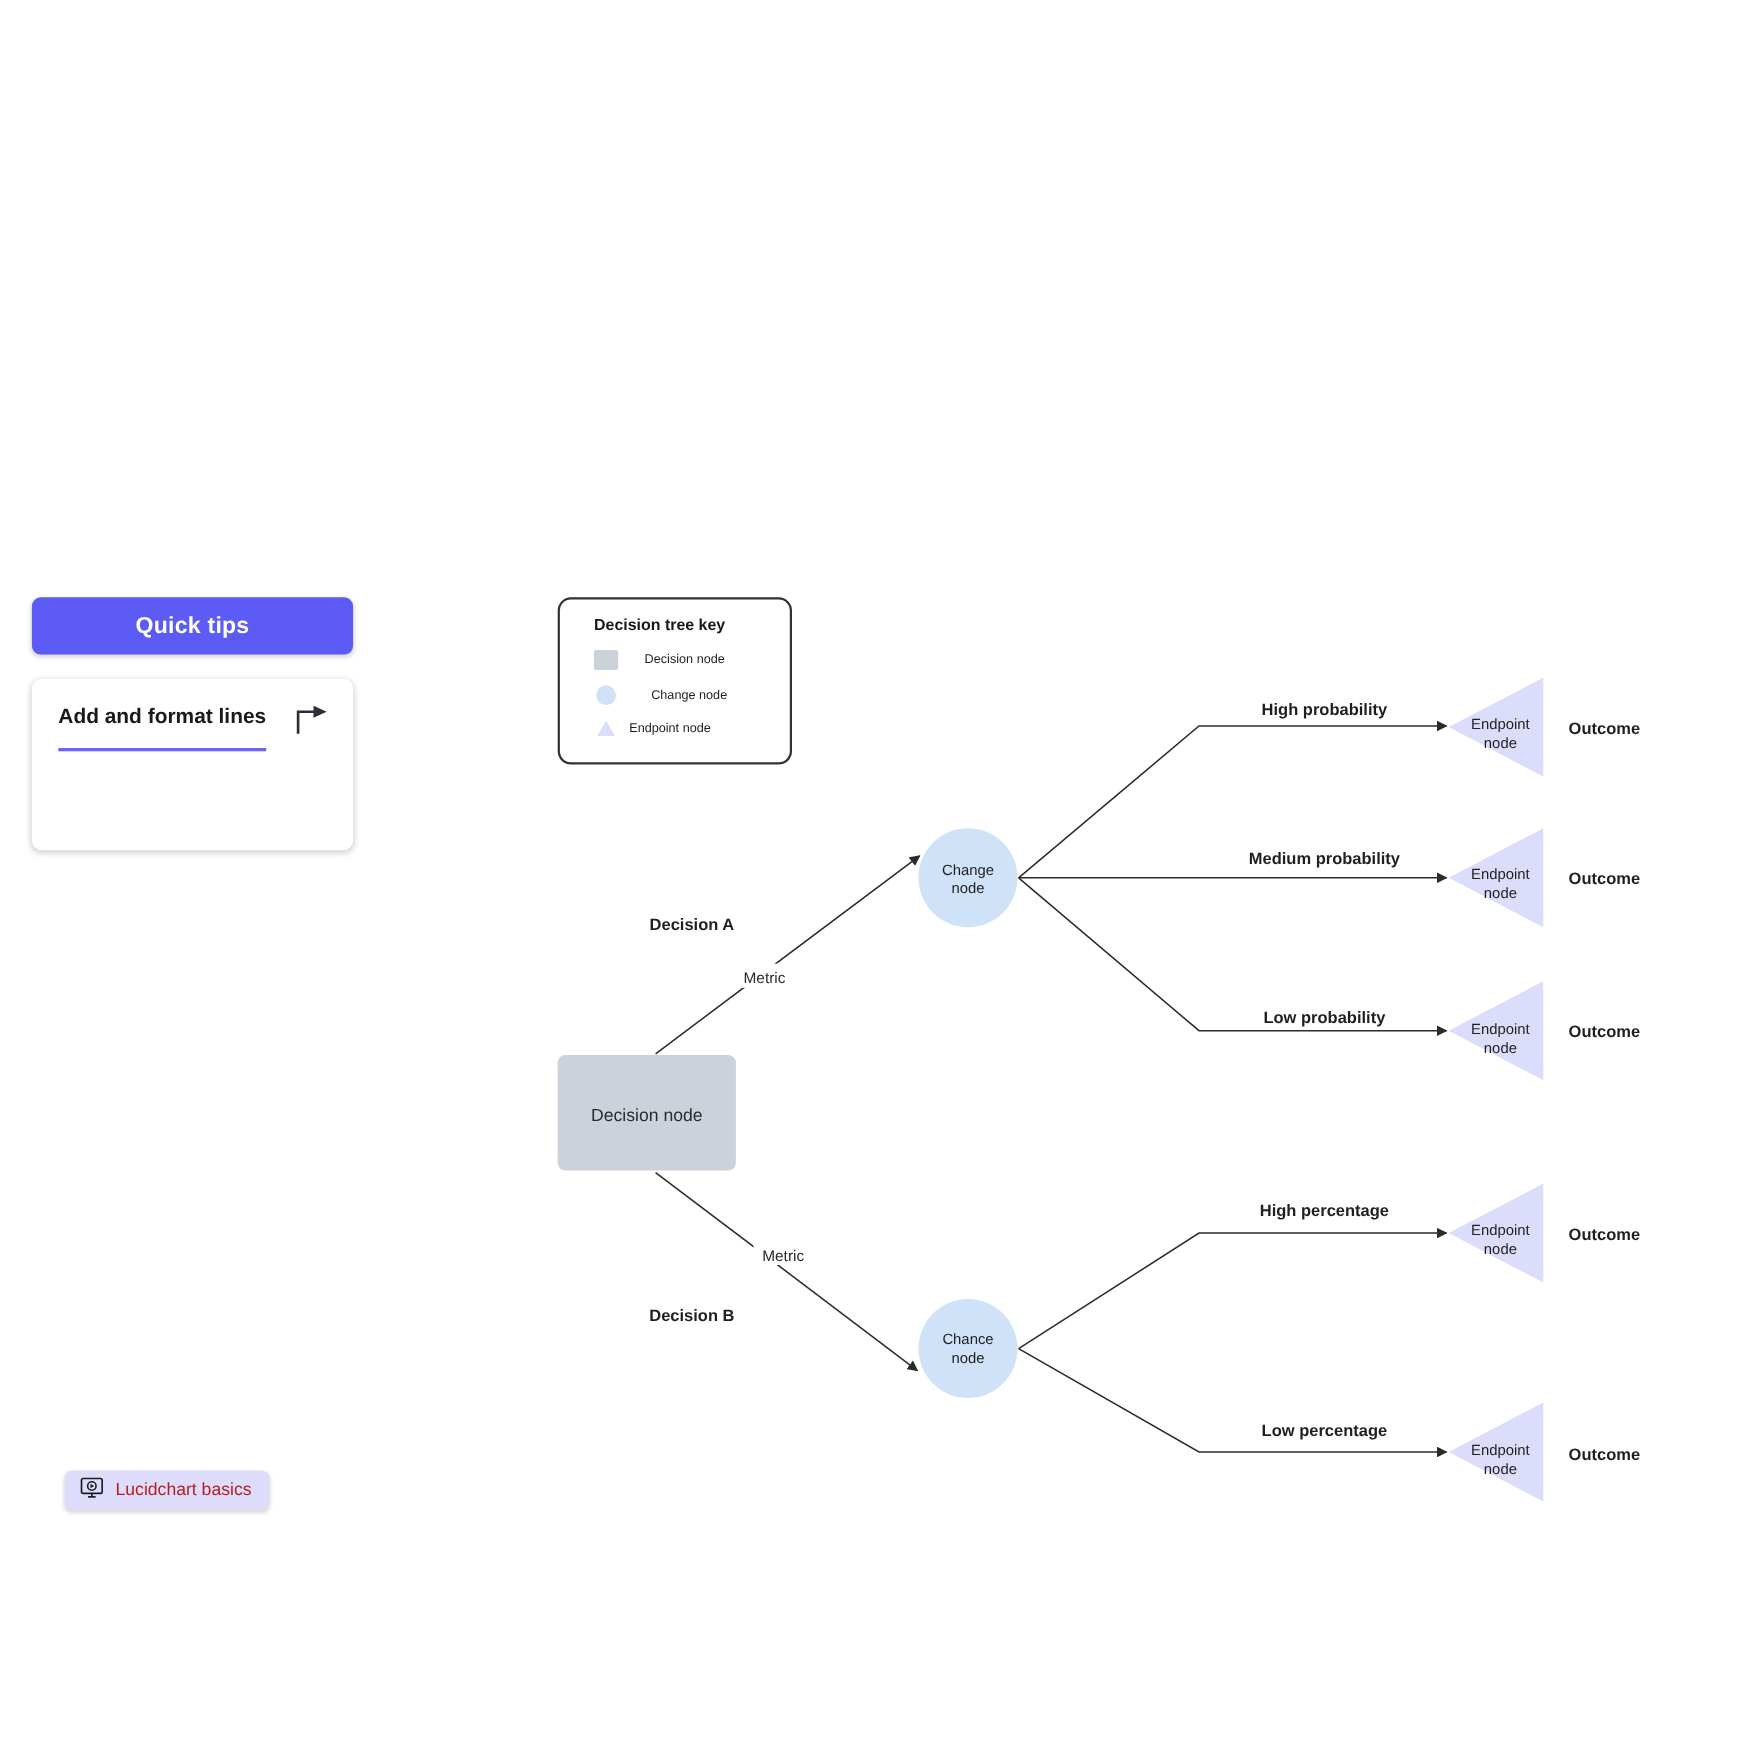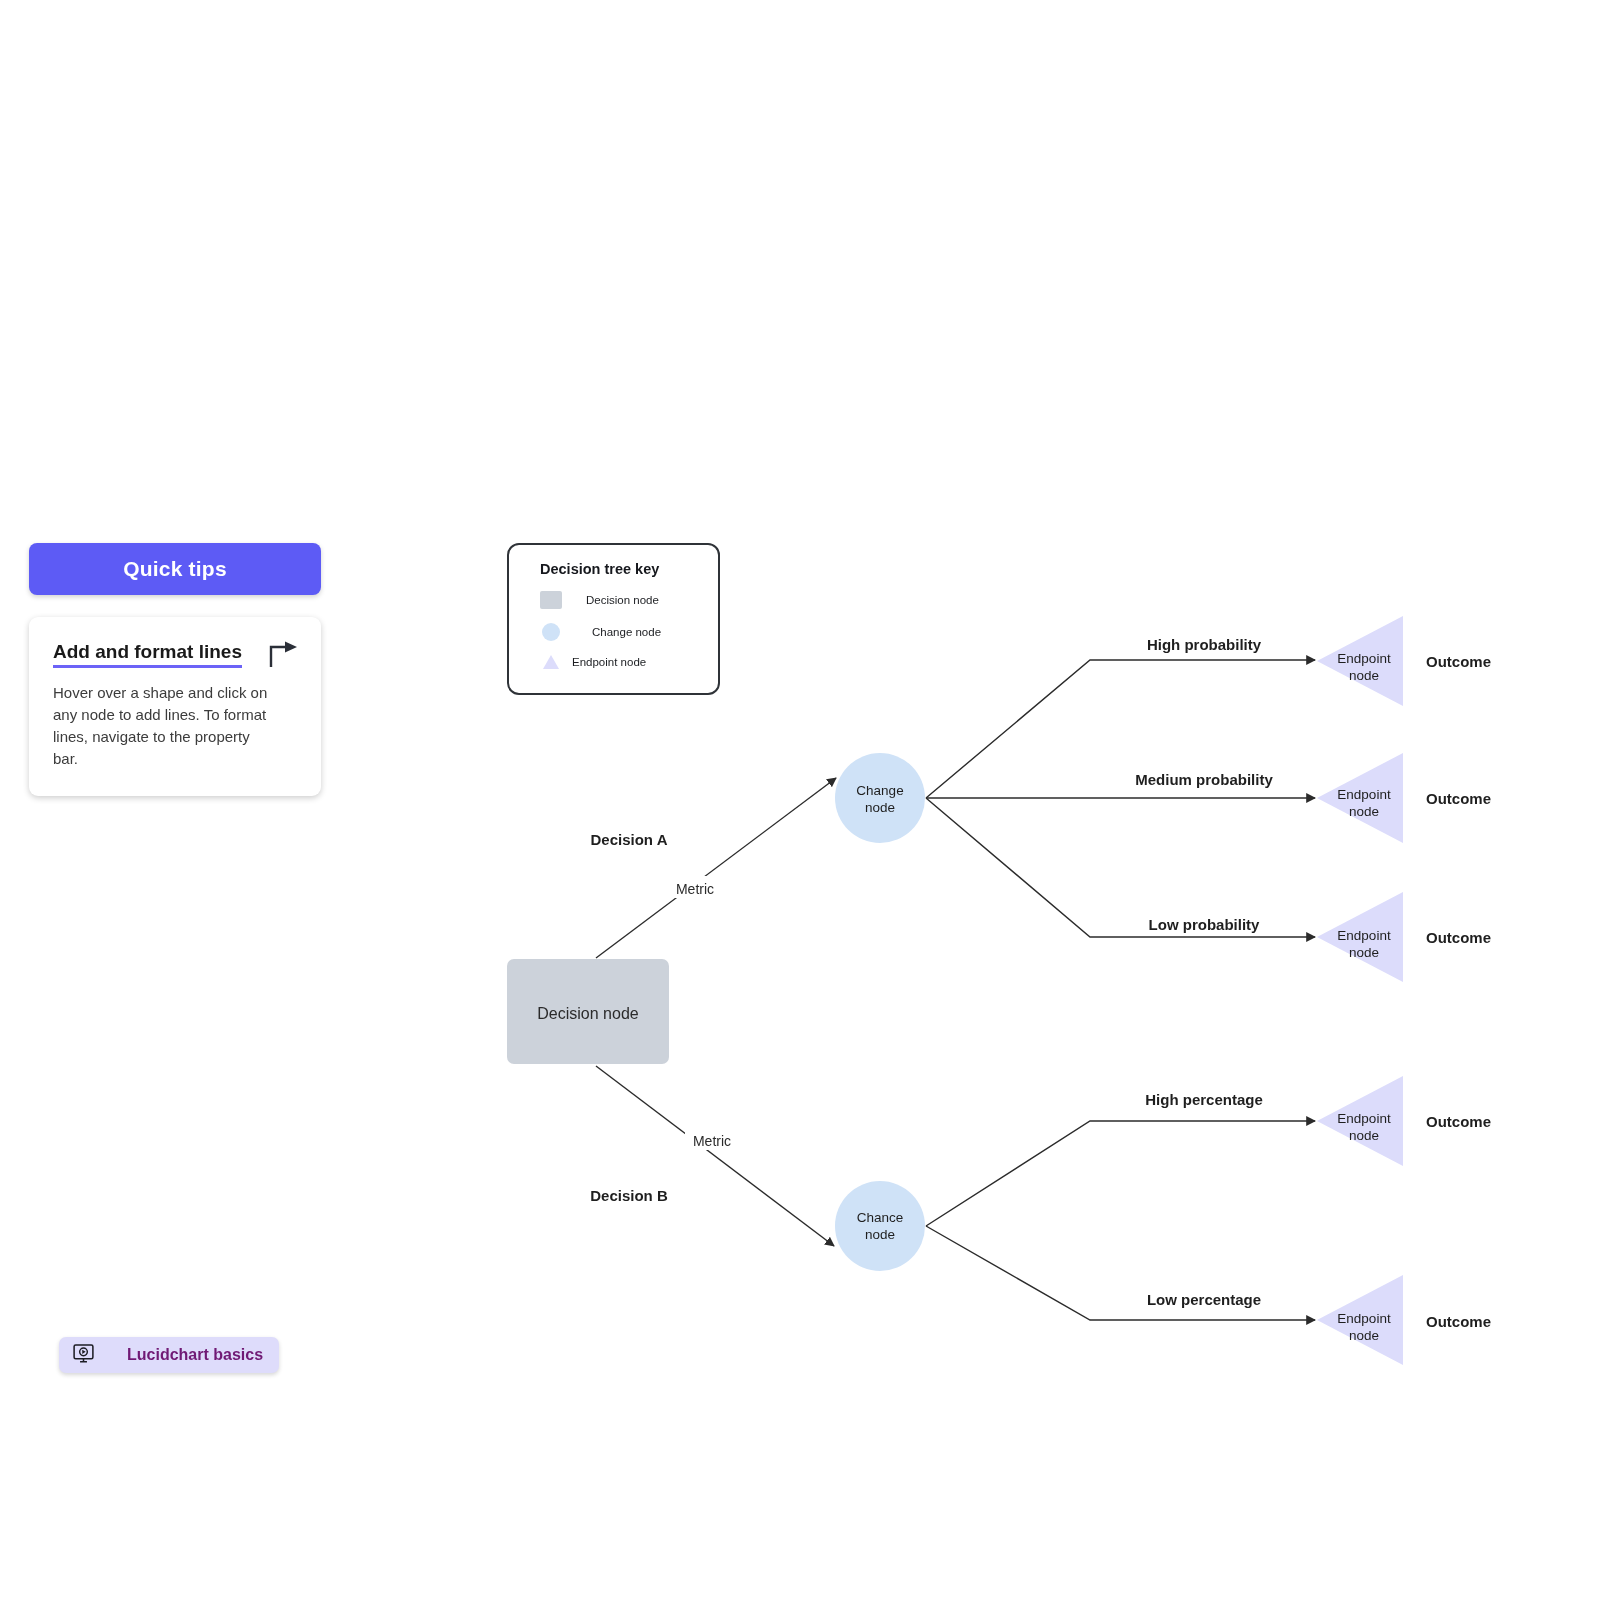--- a/index.html
+++ b/index.html
@@ -27,40 +27,40 @@
     margin-top: 22px;
     background: #ffffff;
     border-radius: 9px;
     box-shadow: 0 2px 6px rgba(0,0,0,0.2);
     padding: 24px 22px 26px 24px;
     position: relative;
     min-height: 156px;
   }
   .qt-title {
     font-size: 19px; font-weight: bold; color: #1a1a1a;
-    display: inline-block; padding-bottom: 2px;
+    display: inline-block; padding-bottom: 17px;
     border-bottom: 3px solid #6c63f7;
   }
   .qt-body {
     margin-top: 14px;
     font-size: 15px; line-height: 1.46; color: #3c3c3c;
     width: 215px;
   }
   .qt-icon { position: absolute; right: 22px; top: 20px; width: 34px; height: 34px; }
 
   
   #lucidchart-basics {
     position: absolute; left: 30px; top: 794px;
     height: 36px; border-radius: 7px;
     background: #dedcfb;
     display: flex; align-items: center; gap: 10px;
     padding: 0 16px 0 13px;
     box-shadow: 0 2px 4px rgba(0,0,0,0.16);
   }
-  #lucidchart-basics .lb-label { font-size: 16px; font-weight: bold; color: #701a75; margin-left: 22px; }
+  #lucidchart-basics .lb-label { font-size: 16px; font-weight: normal; color: #b91c1c; }
 
   
   #decision-tree-key {
     position: absolute; left: 507px; top: 543px;
     width: 213px; height: 152px;
     border: 2px solid #2f3338; border-radius: 12px;
     background: #ffffff;
     padding: 16px 0 0 31px;
   }
   .key-title { font-size: 14.5px; font-weight: bold; color: #16181d; }
@@ -102,21 +102,20 @@
     <div class="qt-card">
       <span class="qt-icon">
         <svg viewBox="0 0 34 34" width="34" height="34">
           <path d="M6,30 L6,10 L22,10" stroke="#2b2f38" stroke-width="2.4" fill="none"></path>
           <polygon points="20,4.5 32,10 20,15.5" fill="#2b2f38"></polygon>
         </svg>
       </span>
       <div>
         <span class="qt-title">Add and format lines</span>
       </div>
-      <p class="qt-body">Hover over a shape and click on any node to add lines. To format lines, navigate to the property bar.</p>
     </div>
 
     <div id="lucidchart-basics">
       <span>
         <svg viewBox="0 0 24 24" width="23" height="23">
           <rect x="2.2" y="3.2" width="19.6" height="14.2" rx="1.6" fill="none" stroke="#1d1d24" stroke-width="1.6"></rect>
           <circle cx="12" cy="10.3" r="4.0" fill="none" stroke="#1d1d24" stroke-width="1.5"></circle>
           <polygon points="10.7,8.2 14.2,10.3 10.7,12.4" fill="#1d1d24"></polygon>
           <line x1="12" y1="17.4" x2="12" y2="20.4" stroke="#1d1d24" stroke-width="1.6"></line>
           <line x1="8.4" y1="20.6" x2="15.6" y2="20.6" stroke="#1d1d24" stroke-width="1.6"></line>

